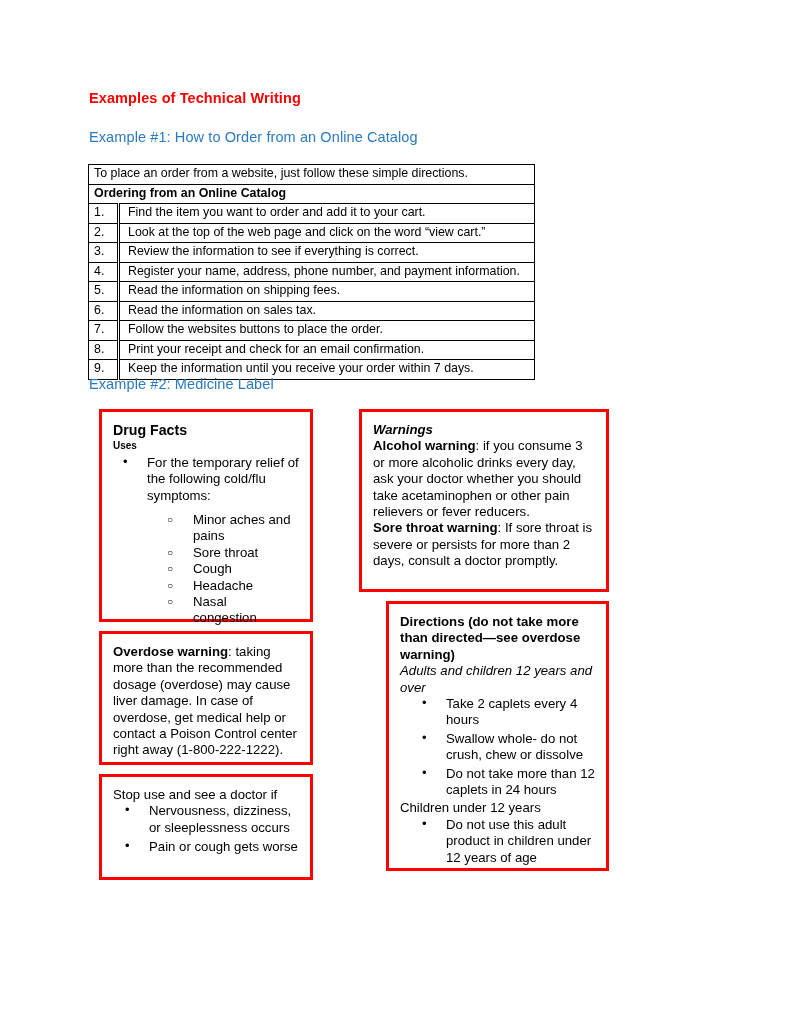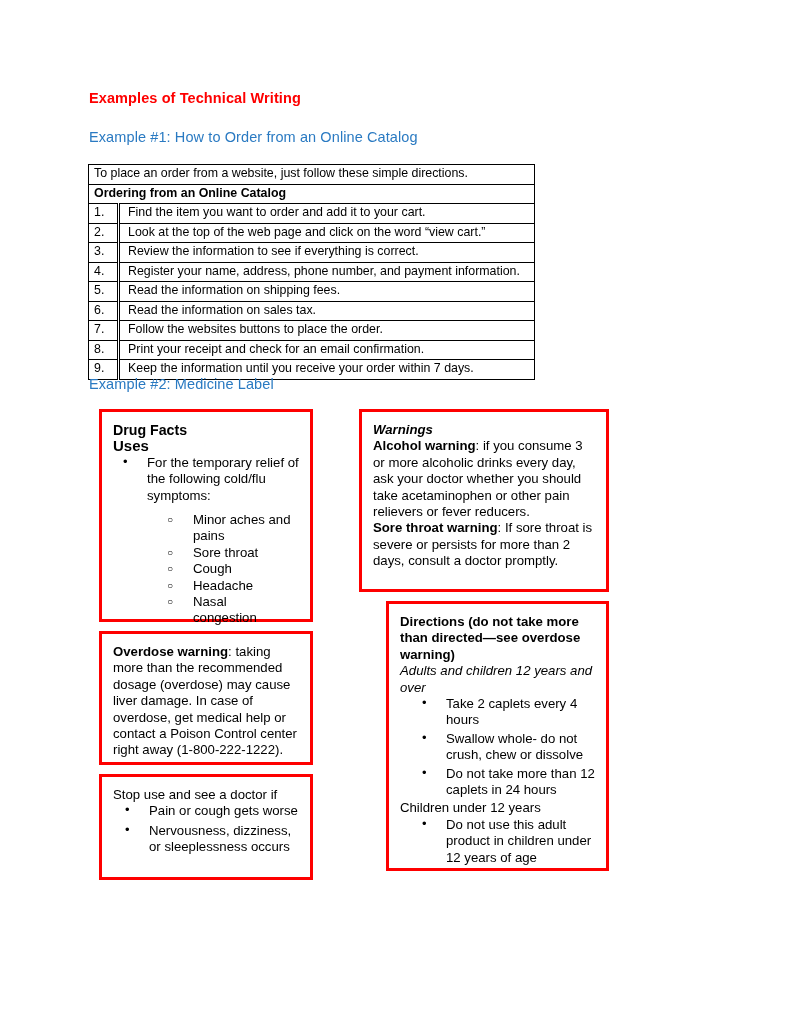--- a/index.html
+++ b/index.html
@@ -104,21 +104,21 @@
   .b { font-weight: bold; }
   .bi { font-weight: bold; font-style: italic; }
 
   .h-drugfacts {
     font-weight: bold;
     font-size: 14.2px;
     margin: 0 0 1px 0;
   }
   .h-uses {
     font-weight: bold;
-    font-size: 15px;
+    font-size: 10px;
     margin: 0 0 2px 7px;
   }
 
   
   ul.bl {
     list-style: none;
     margin: 0;
     padding: 0;
   }
   ul.bl > li {
@@ -262,22 +262,22 @@
 
       <div class="lbox box-overdose">
         <p><span class="b">Overdose warning</span><span>: taking more than the recommended dosage (overdose) may cause liver damage. In case of overdose, get medical help or contact a Poison Control center right away (1-800-222-1222).</span></p>
       </div>
 
       <div class="gap-v"></div>
 
       <div class="lbox box-stopuse">
         <p>Stop use and see a doctor if</p>
         <ul class="bl stopl">
+          <li>Nervousness, dizziness, or sleeplessness occurs</li>
           <li>Pain or cough gets worse</li>
-          <li>Nervousness, dizziness, or sleeplessness occurs</li>
         </ul>
       </div>
 
     </div>
 
     <div class="label-col col-right">
 
       <div class="lbox box-warnings">
         <p class="bi">Warnings</p>
         <p><span class="b">Alcohol warning</span><span>: if you consume 3 or more alcoholic drinks every day, ask your doctor whether you should take acetaminophen or other pain relievers or fever reducers.</span></p>

